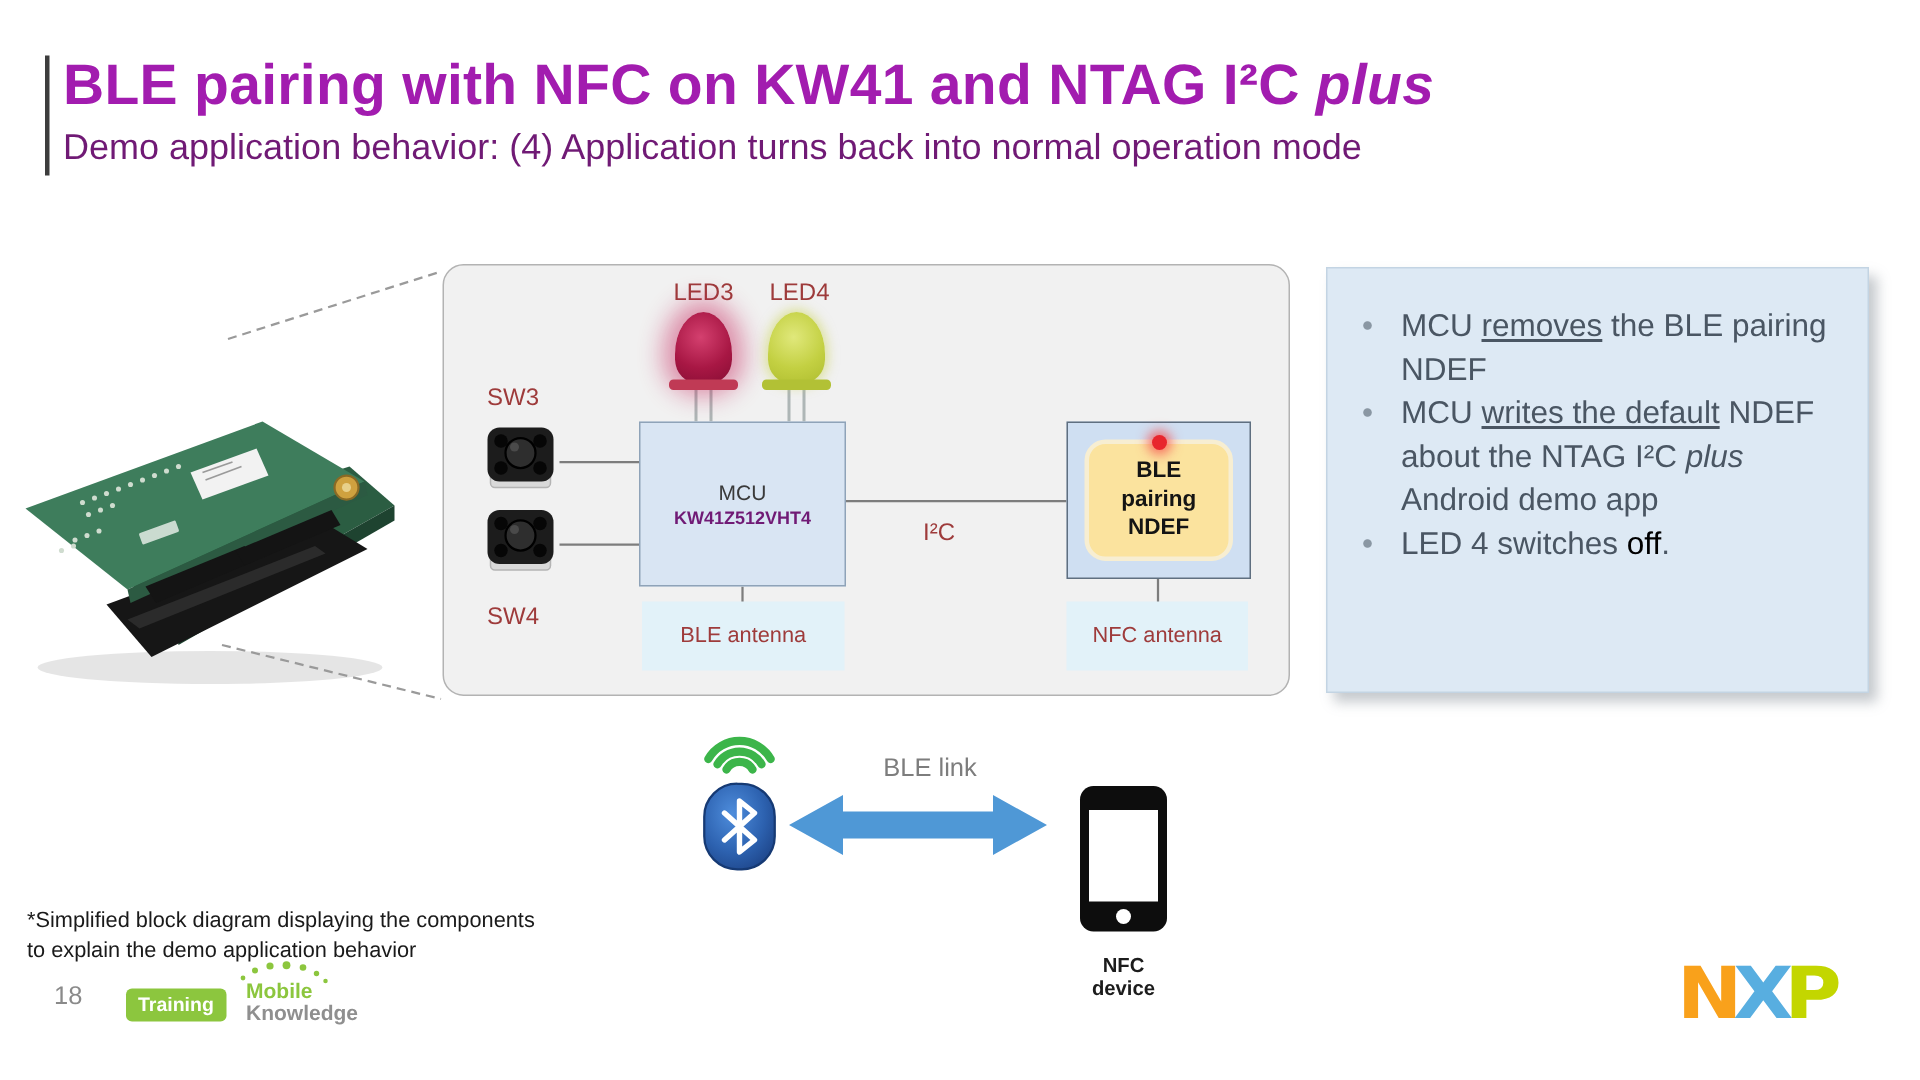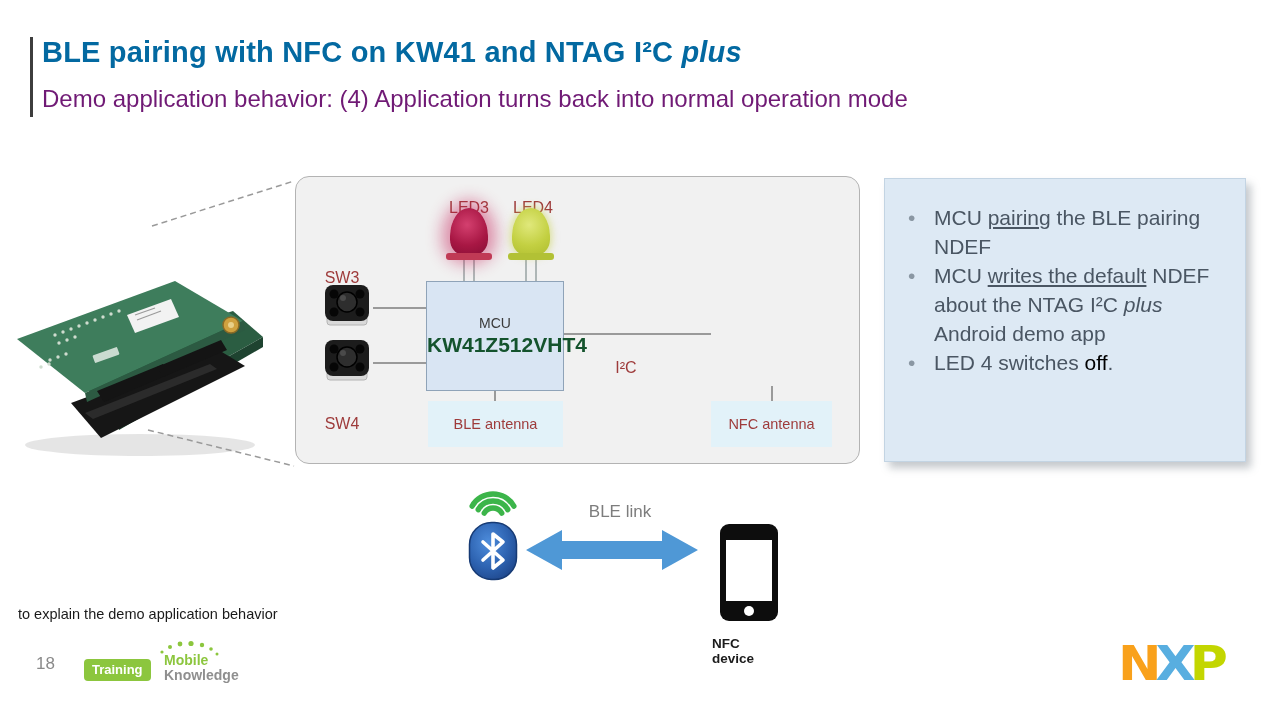--- a/index.html
+++ b/index.html
@@ -5,28 +5,28 @@
   * { margin:0; padding:0; box-sizing:border-box; }
   html,body { width:1280px; height:720px; }
   body {
     position:relative; width:1280px; height:720px; background:#ffffff;
     font-family:"Liberation Sans", sans-serif; overflow:hidden; color:#333;
   }
   .abs { position:absolute; }
 
   
   .accent-bar { left:30px; top:37px; width:3px; height:80px; background:#3d3d3d; }
-  .slide-title { left:42px; top:36px; font-size:29px; font-weight:bold; color:#0369a1; letter-spacing:0.2px; }
+  .slide-title { left:42px; top:36px; font-size:38px; font-weight:bold; color:#a21caf; letter-spacing:0.2px; }
   .slide-title .em { font-style:italic; }
   .slide-subtitle { left:42px; top:85px; font-size:24px; color:#701a75; }
 
   
   .panel { left:295px; top:176px; width:565px; height:288px;
     background:#f1f1f1; border:1.5px solid #b3b3b3; border-radius:14px; }
-  .panel .lbl { position:absolute; color:#9e3b3b; font-size:16px; text-align:center;margin-top:12px; }
+  .panel .lbl { position:absolute; color:#9e3b3b; font-size:16px; text-align:center; }
   #led3-label { left:142px; top:10px;  width:62px; }
   #led4-label { left:206px; top:10px;  width:62px; }
   #sw3-label  { left:18px;  top:80px;  width:56px; }
   #sw4-label  { left:18px;  top:226px; width:56px; }
   #i2c-label  { left:300px; top:170px; width:60px; }
 
   .led { position:absolute; width:38px; height:48px;
     border-radius:50% 50% 42% 42% / 58% 58% 34% 34%; }
   .led-red { left:154px; top:31px;
     background:radial-gradient(circle at 45% 35%, #d4406f 0%, #a81744 55%, #850d33 100%);
@@ -36,21 +36,21 @@
     box-shadow:0 0 7px 2px rgba(200,210,70,.5); }
   .led .flange { position:absolute; left:-4px; bottom:-4px; width:46px; height:7px; border-radius:3px; }
   .led-red .flange { background:#c03a55; }
   .led-yellow .flange { background:#b2c135; }
 
   .box { position:absolute; text-align:center; }
   .mcu-box { left:130px; top:104px; width:138px; height:110px;
     background:#d9e5f3; border:1px solid #8fa3b8; display:flex; flex-direction:column;
     justify-content:center; gap:2px; }
   .mcu-box .l1 { font-size:14px; color:#3a3a3a; }
-  .mcu-box .l2 { font-size:21px; font-weight:bold; color:#14532d; }
+  .mcu-box .l2 { font-size:12px; font-weight:bold; color:#701a75; }
   .nfc-box { left:415px; top:104px; width:123px; height:105px;
     background:#cfdff2; border:1.5px solid #5f6f80; }
   .ndef-box { position:absolute; left:11px; top:11px; width:99px; height:81px;
     background:#fbe39e; border:3px solid #f7eed2; border-radius:14px;
     display:flex; flex-direction:column; justify-content:center;
     font-size:15px; font-weight:bold; color:#141414; line-height:1.25; }
   .red-dot { position:absolute; left:50%; top:-6px; width:10px; height:10px; margin-left:-5px;
     background:#e8262d; border-radius:50%; box-shadow:0 0 8px 3px rgba(245,80,80,.8); }
   .antenna { background:#e2f2f9; color:#9e3b3b; font-size:14.5px; line-height:46px; }
   .ble-ant { left:132px; top:224px; width:135px; height:46px; }
@@ -69,21 +69,21 @@
   .info-box li { position:relative; padding-left:33px; }
   .info-box li::before { content:"•"; position:absolute; left:7px; color:#8a97a3; }
 
   
   .ble-link-label { left:558px; top:502px; width:124px; text-align:center;
     font-size:17px; color:#7d7d7d; }
   .phone { left:720px; top:524px; width:58px; height:97px; background:#0d0d0d; border-radius:9px; }
   .phone .screen { position:absolute; left:6px; right:6px; top:16px; bottom:20px; background:#ffffff; }
   .phone .home { position:absolute; left:50%; bottom:5px; width:10px; height:10px;
     margin-left:-5px; border-radius:50%; background:#ffffff; }
-  .nfc-device-label { left:712px; top:636px; width:74px; text-align:left;
+  .nfc-device-label { left:712px; top:636px; width:74px; text-align:center;
     font-size:13.5px; font-weight:bold; color:#1c1c1c; line-height:15px; }
 
   
   .footnote { left:18px; top:604px; font-size:14.5px; color:#1a1a1a; line-height:20px; }
   .page-number { left:36px; top:654px; font-size:17px; color:#8a8a8a; }
   .training-badge { left:84px; top:659px; background:#8cc63e; color:#ffffff;
     font-size:13px; font-weight:bold; padding:3px 8px 4px; border-radius:4px; }
   .mk { left:164px; top:653px; font-size:14px; font-weight:bold; line-height:15px; }
   .mk .mobile { color:#8cc63e; }
   .mk .knowledge { color:#8f8f8f; }
@@ -203,28 +203,36 @@
     </div>
   <div class="led led-yellow">
       <div class="flange"></div>
     </div>
 
   <div class="box mcu-box">
     <div class="l1">MCU</div>
     <div class="l2">KW41Z512VHT4</div>
   </div>
 
+  <div class="box nfc-box">
+    <div class="ndef-box">
+      <div class="red-dot"></div>
+      <div>BLE</div>
+      <div>pairing</div>
+      <div>NDEF</div>
+    </div>
+  </div>
 
   <div class="box antenna ble-ant">BLE antenna</div>
   <div class="box antenna nfc-ant">NFC antenna</div>
 </div>
 
 <div class="abs info-box">
   <ul>
-    <li><span>MCU </span><span class="u">pairing</span><span> the BLE pairing NDEF</span></li>
+    <li><span>MCU </span><span class="u">removes</span><span> the BLE pairing NDEF</span></li>
     <li><span>MCU </span><span class="u">writes the default</span><span> NDEF about the NTAG I²C </span><span class="it">plus</span><span> Android demo app</span></li>
     <li><span>LED 4 switches </span><span class="orange">off</span><span>.</span></li>
   </ul>
 </div>
 
 <svg class="abs" style="left:462px; top:472px;" width="62" height="48" viewBox="0 0 62 48">
   <g stroke="#3cb54a" stroke-width="5.5" fill="none" stroke-linecap="round">
     <path d="M22.3,41 A10,10 0 0 1 39.7,41"></path>
     <path d="M16.3,37.5 A17,17 0 0 1 45.7,37.5"></path>
     <path d="M10.2,34 A24,24 0 0 1 51.8,34"></path>
@@ -252,20 +260,21 @@
 <div class="abs phone">
   <div class="screen"></div>
   <div class="home"></div>
 </div>
 <div class="abs nfc-device-label">
   <div>NFC</div>
   <div>device</div>
 </div>
 
 <div class="abs footnote">
+  <div>*Simplified block diagram displaying the components</div>
   <div>to explain the demo application behavior</div>
 </div>
 <div class="abs page-number">18</div>
 <div class="abs training-badge">Training</div>
 <div class="abs mk">
   <div class="mobile">Mobile</div>
   <div class="knowledge">Knowledge</div>
 </div>
 <svg class="abs" style="left:150px; top:640px;" width="86" height="20" viewBox="0 0 86 20">
   <g fill="#8cc63e">

